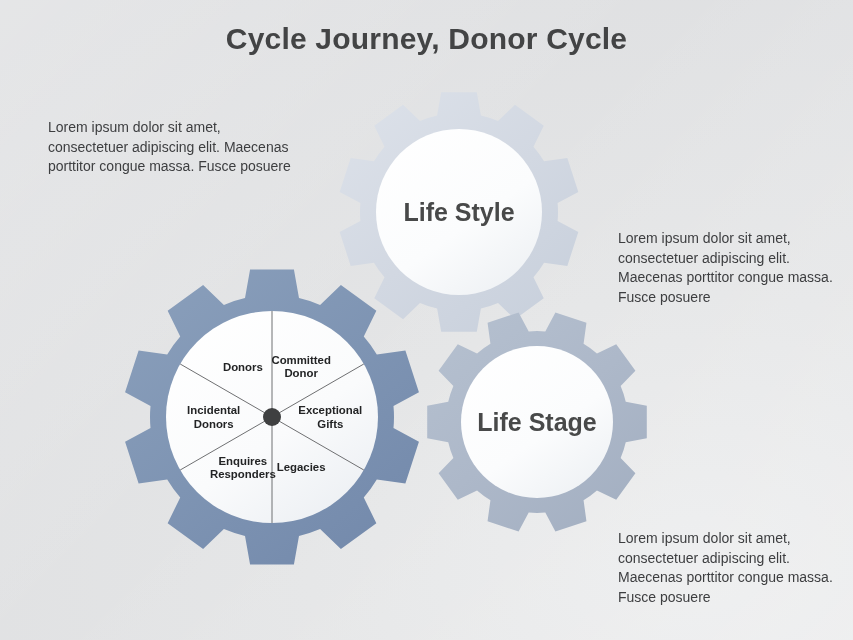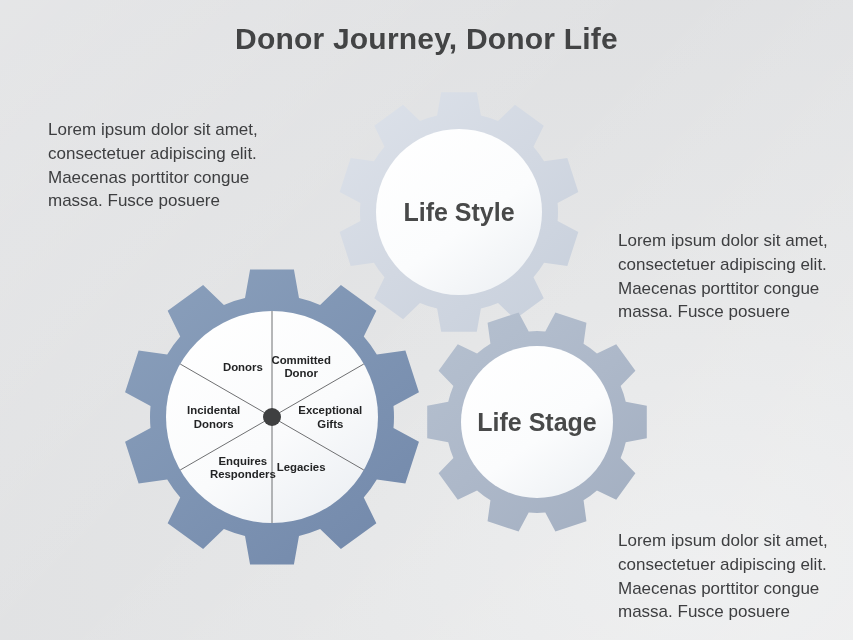--- a/index.html
+++ b/index.html
@@ -38,21 +38,21 @@
     font-size: 30px;
     font-weight: bold;
     color: #434445;
     letter-spacing: 0.2px;
     white-space: nowrap;
   }
 
   
   .lorem {
     position: absolute;
-    font-size: 17px;
+    font-size: 14px;
     line-height: 1.40;
     color: #3d3e40;
     white-space: pre-line;
   }
   #lorem-top-left   { left: 48px;  top: 118px; width: 244px; }
   #lorem-right-top  { left: 618px; top: 229px; width: 225px; }
   #lorem-right-bot  { left: 618px; top: 529px; width: 225px; }
 
   
   #gears {
@@ -82,21 +82,21 @@
     stroke-width: 1;
     fill: none;
   }
 </style>
 </head>
 <body>
 
 <div id="slide">
   <div id="slide-bg-sheen"></div>
 
-  <div id="title">Donor Journey, Donor Life</div>
+  <div id="title">Cycle Journey, Donor Cycle</div>
 
   <div class="lorem" id="lorem-top-left">Lorem ipsum dolor sit amet, consectetuer adipiscing elit. Maecenas porttitor congue massa. Fusce posuere</div>
 
   <div class="lorem" id="lorem-right-top">Lorem ipsum dolor sit amet, consectetuer adipiscing elit. Maecenas porttitor congue massa. Fusce posuere</div>
 
   <div class="lorem" id="lorem-right-bot">Lorem ipsum dolor sit amet, consectetuer adipiscing elit. Maecenas porttitor congue massa. Fusce posuere</div>
 
   <svg id="gears" viewBox="0 0 853 640">
     <defs>
       <linearGradient id="gradLifeStyle" x1="0" y1="0" x2="0.85" y2="1">

